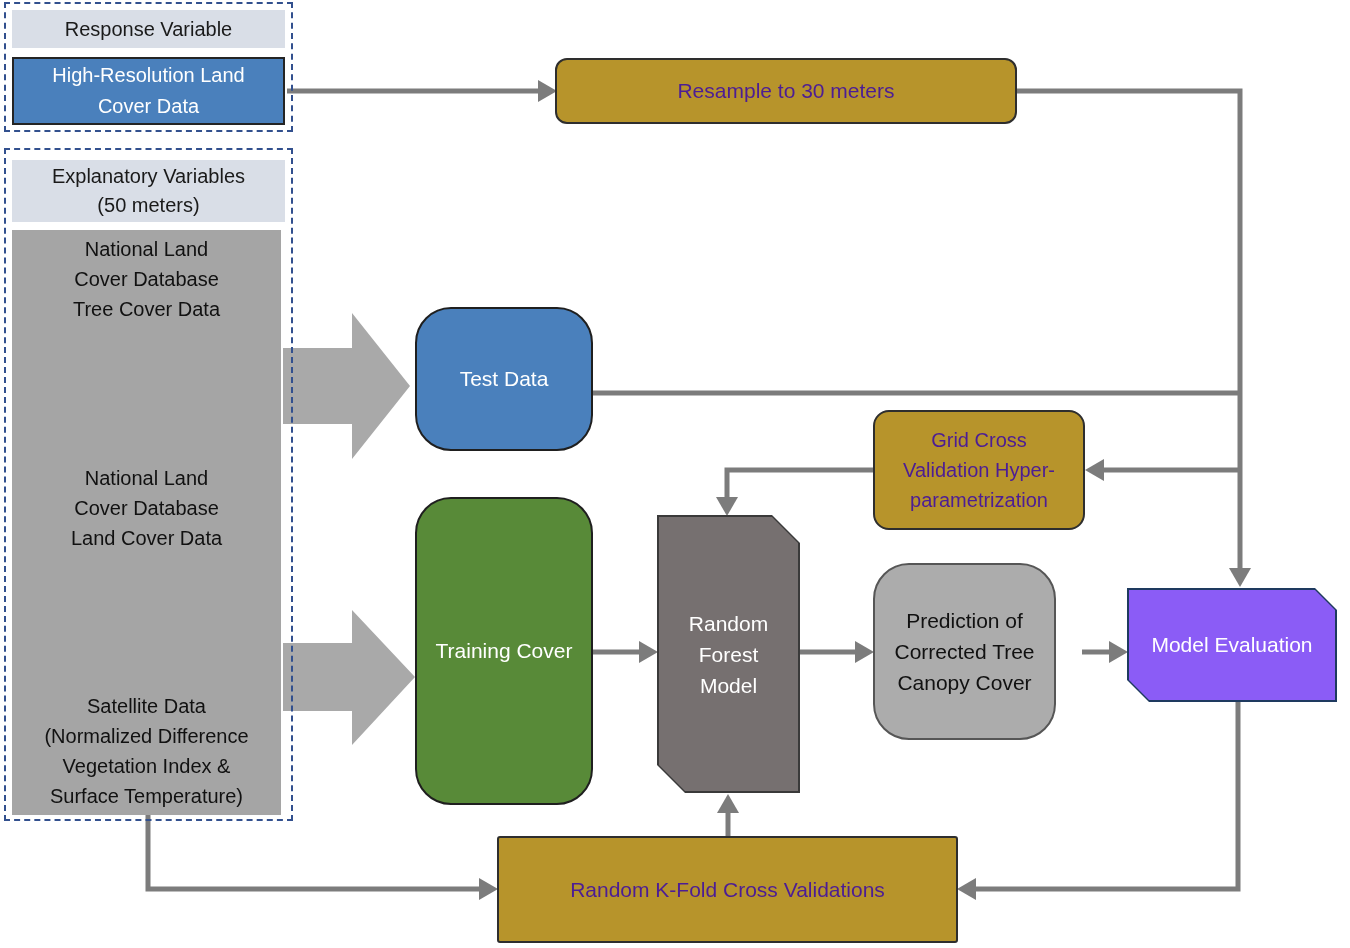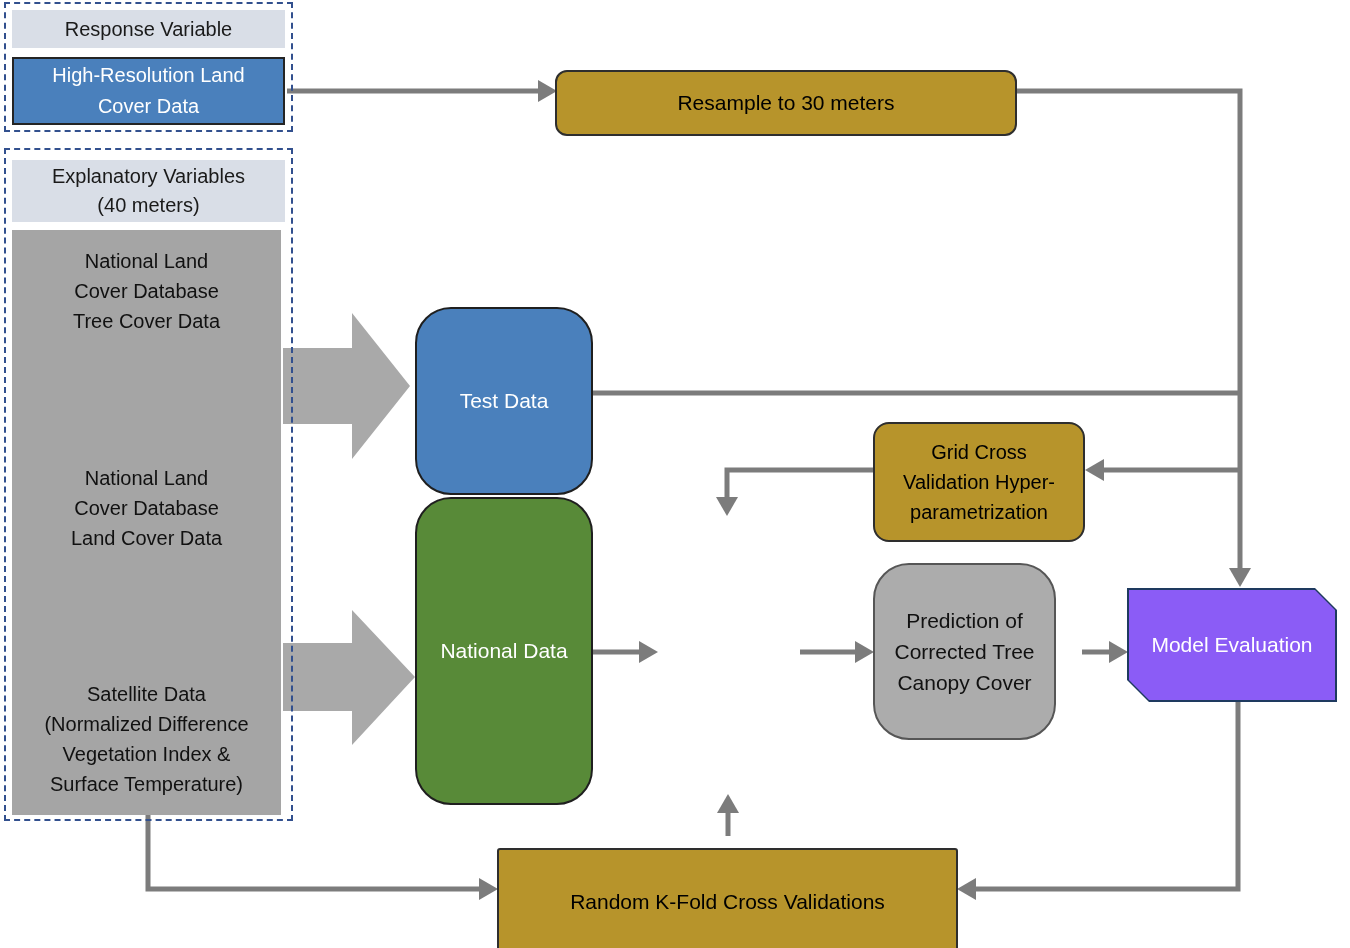--- a/index.html
+++ b/index.html
@@ -12,39 +12,39 @@
   .box { position:absolute; display:flex; align-items:center; justify-content:center;
          text-align:center; box-sizing:border-box; z-index:2; }
   .label { white-space:pre-line; }
 
   .dashed-group { border:2px dashed #32508E; background:transparent; z-index:1; }
 
   .hdr { background:#D9DEE7; color:#1a1a1a; font-size:20px; line-height:29px; }
 
   .blue  { background:#4A80BC; color:#ffffff;align-items:center; }
   .green { background:#588A38; color:#ffffff; }
-  .gold  { background:#B7942B; color:#000000;margin-top:12px; }
+  .gold  { background:#B7942B; color:#4c1d95; }
 
   .b-resp   { left:4px;  top:2px;   width:289px; height:130px; }
   .b-expl   { left:4px;  top:148px; width:289px; height:673px; }
 
   .b-resp-hdr { left:12px; top:10px;  width:273px; height:38px; }
   .b-expl-hdr { left:12px; top:160px; width:273px; height:62px; }
 
   .b-highres { left:12px; top:57px; width:273px; height:68px;
                border:2px solid #242424; font-size:20px; line-height:31px; }
 
   .b-list { left:12px; top:230px; width:269px; height:585px; background:#A5A5A5;
             color:#111111; flex-direction:column; justify-content:space-between;
-            padding:16px 4px; font-size:20px; line-height:30px; }
+            padding:4px 4px; font-size:20px; line-height:30px; }
   .b-list .label { width:100%; }
 
   .b-resample { left:555px; top:58px;  width:462px; height:66px;
                 border:2px solid #2e2e2e; border-radius:12px; font-size:21px; }
-  .b-test     { left:415px; top:307px; width:178px; height:188px;
+  .b-test     { left:415px; top:307px; width:178px; height:144px;
                 border:2px solid #1f1f1f; border-radius:36px; font-size:21px; }
   .b-training { left:415px; top:497px; width:178px; height:308px;
                 border:2px solid #1f1f1f; border-radius:36px; font-size:21px; }
   .b-grid     { left:873px; top:410px; width:212px; height:120px;
                 border:2px solid #2e2e2e; border-radius:16px; font-size:20px; line-height:30px; }
   .b-pred     { left:873px; top:563px; width:183px; height:177px;
                 background:#ACACAC; color:#111111; border:2px solid #565656;
                 border-radius:36px; font-size:21px; line-height:31px; }
   .b-kfold    { left:497px; top:836px; width:461px; height:107px;
                 border:2px solid #2e2e2e; border-radius:3px; font-size:21px; }
@@ -118,21 +118,21 @@
     <span class="label">Response Variable</span>
   </div>
   <div class="box blue b-highres">
     <span class="label">High-Resolution Land
 Cover Data</span>
   </div>
 
   <div class="box dashed-group b-expl"></div>
   <div class="box hdr b-expl-hdr">
     <span class="label">Explanatory Variables
-(40 meters)</span>
+(50 meters)</span>
   </div>
   <div class="box b-list">
     <span class="label">National Land
 Cover Database
 Tree Cover Data</span>
     <span class="label">National Land
 Cover Database
 Land Cover Data</span>
     <span class="label">Satellite Data
 (Normalized Difference
@@ -142,29 +142,37 @@
 
   <div class="box gold b-resample">
     <span class="label">Resample to 30 meters</span>
   </div>
 
   <div class="box blue b-test">
     <span class="label">Test Data</span>
   </div>
 
   <div class="box green b-training">
-    <span class="label">National Data</span>
+    <span class="label">Training Cover</span>
   </div>
 
   <div class="box gold b-grid">
     <span class="label">Grid Cross
 Validation Hyper-
 parametrization</span>
   </div>
 
+  <div class="snip b-rf">
+    <div class="outer"></div>
+    <div class="inner">
+      <span class="label">Random
+Forest
+Model</span>
+    </div>
+  </div>
 
   <div class="box b-pred">
     <span class="label">Prediction of
 Corrected Tree
 Canopy Cover</span>
   </div>
 
   <div class="snip b-me">
     <div class="outer"></div>
     <div class="inner">

